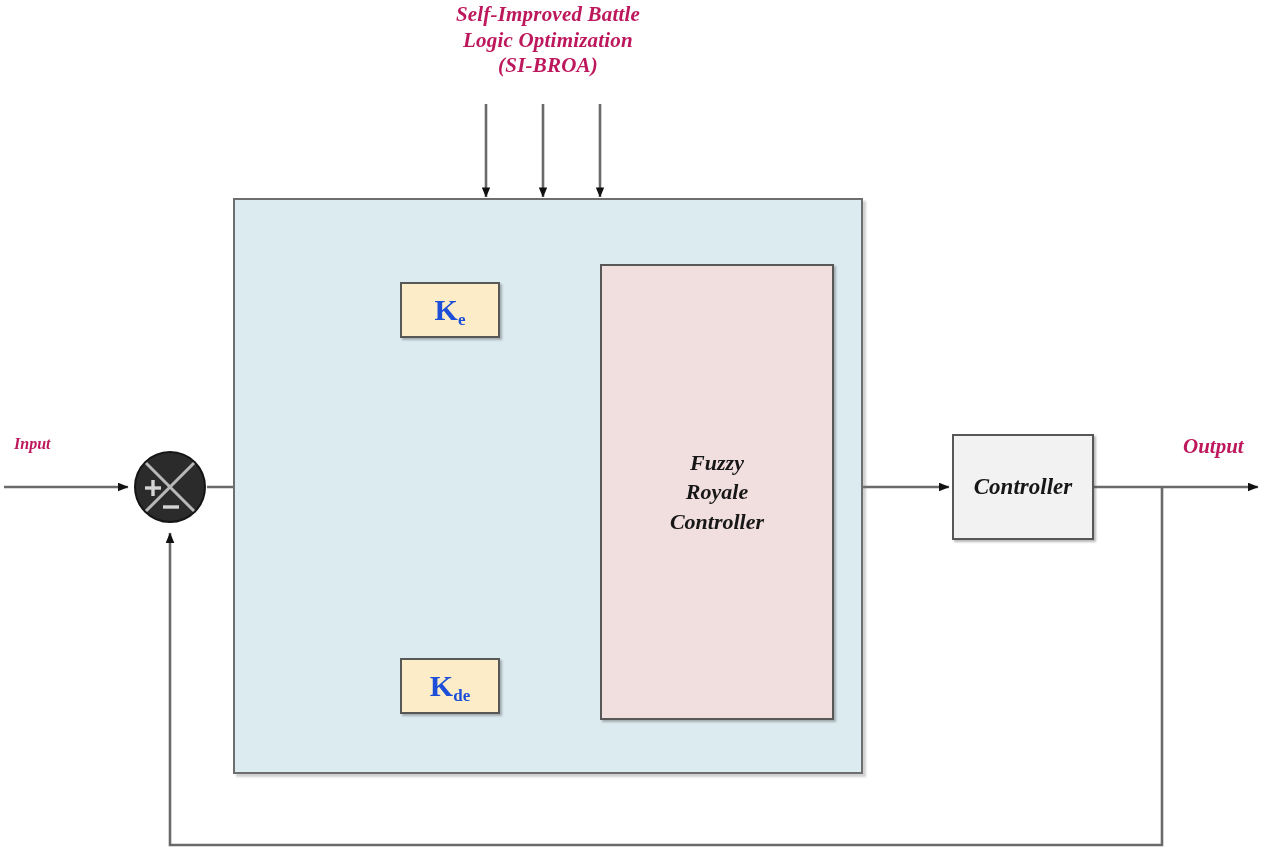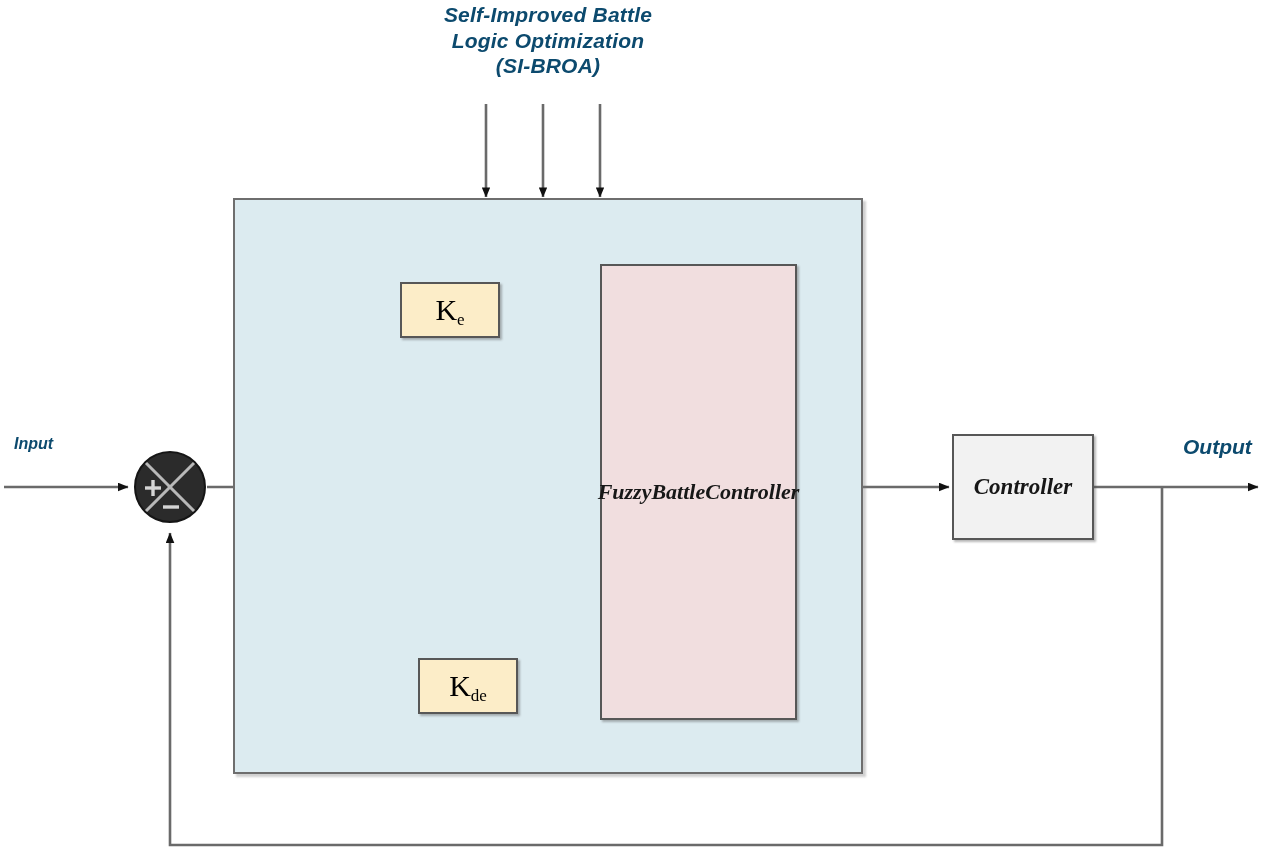--- a/index.html
+++ b/index.html
@@ -17,24 +17,24 @@
   }
   svg.layer {
     position: absolute;
     left: 0;
     top: 0;
     width: 1270px;
     height: 858px;
   }
   .lbl {
     position: absolute;
-    font-family: Liberation Sans, sans-serif;
+    font-family: Liberation Serif, serif;
     font-weight: bold;
     font-style: italic;
-    color: #0c4a6e;
+    color: #be185d;
     white-space: pre;
     line-height: 1.22;
   }
   #algo-title {
     left: 420px;
     top: 2px;
     width: 256px;
     text-align: center;
     font-size: 21px;
     letter-spacing: 0.2px;
@@ -64,25 +64,25 @@
     top: 198px;
     width: 630px;
     height: 576px;
     background: #dcebf0;
     border: 2px solid #6e6e6e;
     box-shadow: 3px 3px 2px rgba(120,120,120,0.35);
   }
   #flc-block {
     left: 600px;
     top: 264px;
-    width: 197px;
+    width: 234px;
     height: 456px;
     background: #f1dedf;
     border: 2px solid #575757;
-    flex-direction: row;
+    flex-direction: column;
   }
   #flc-block .flcline {
     font-size: 22px;
     font-weight: bold;
     font-style: italic;
     color: #171717;
     line-height: 1.33;
   }
   #ke-block {
     left: 400px;
@@ -90,28 +90,27 @@
     width: 100px;
     height: 56px;
     background: #fcedc8;
   }
   #kde-block {
     left: 400px;
     top: 658px;
     width: 100px;
     height: 56px;
     background: #fcedc8;
-    margin-left: 18px;
   }
   .kgain {
     font-family: "Liberation Serif", "DejaVu Serif", serif;
     font-style: normal;
-    font-weight: normal;
+    font-weight: bold;
     font-size: 30px;
-    color: #000000;
+    color: #1d4ed8;
     letter-spacing: 0px;
   }
   .kgain sub {
     font-size: 17px;
     vertical-align: baseline;
     position: relative;
     top: 5px;
     letter-spacing: 0px;
   }
   #controller-block {
@@ -187,21 +186,21 @@
   <div class="box" id="ke-block">
     <span class="kgain"><span>K</span><sub>e</sub></span>
   </div>
 
   <div class="box" id="kde-block">
     <span class="kgain"><span>K</span><sub>de</sub></span>
   </div>
 
   <div class="box" id="flc-block">
     <div class="flcline">Fuzzy</div>
-    <div class="flcline">Battle</div>
+    <div class="flcline">Royale</div>
     <div class="flcline">Controller</div>
   </div>
 
   <div class="box" id="controller-block">
     <span class="ctext">Controller</span>
   </div>
 
   <svg id="sum-junction" viewBox="0 0 74 74">
     <circle cx="37" cy="37" r="35" fill="#2b2b2b" stroke="#151515" stroke-width="2"></circle>
     <line x1="13" y1="13" x2="61" y2="61" stroke="#b9b9b9" stroke-width="3"></line>

